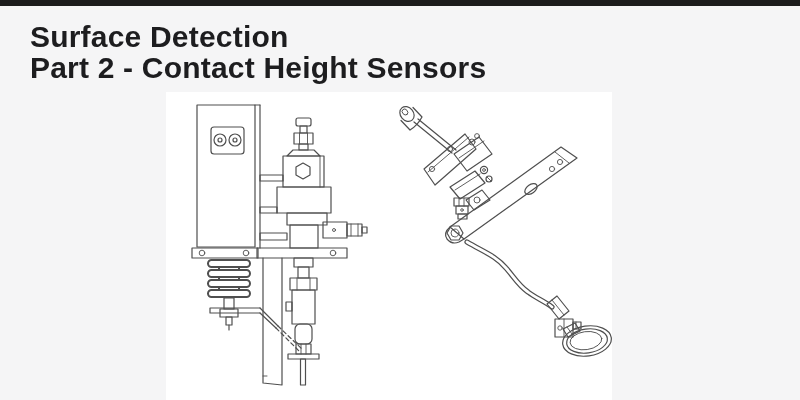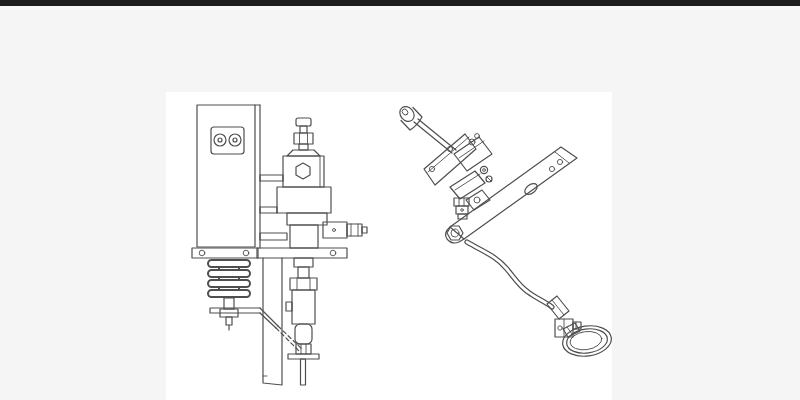--- a/index.html
+++ b/index.html
@@ -27,20 +27,22 @@
   .dash{stroke-dasharray:4 3;}
   .tube-outer{fill:none;stroke:#4f4f4f;stroke-width:5.2;stroke-linecap:round;}
   .tube-inner{fill:none;stroke:#ffffff;stroke-width:2.8;stroke-linecap:round;}
 </style>
 </head>
 <body>
 
 <div class="top-bar"></div>
 
 <div class="title">
+  <div>Surface Detection</div>
+  <div>Part 2 - Contact Height Sensors</div>
 </div>
 
 <div class="panel">
   <svg viewBox="0 0 446 308">
 
     <g class="ln">
 
       <rect x="31" y="13" width="58" height="142"></rect>
       <line x1="89" y1="13" x2="94" y2="13"></line>
       <line x1="94" y1="13" x2="94" y2="156"></line>

